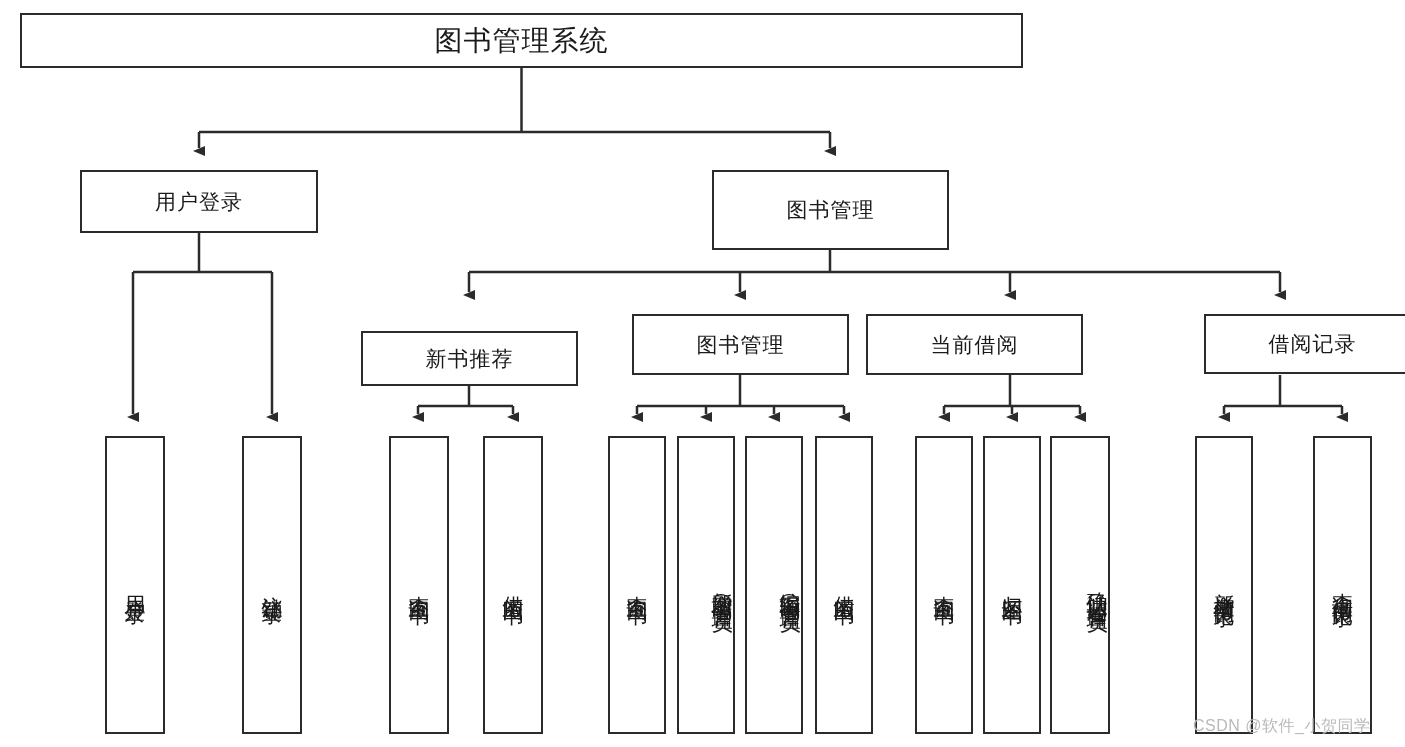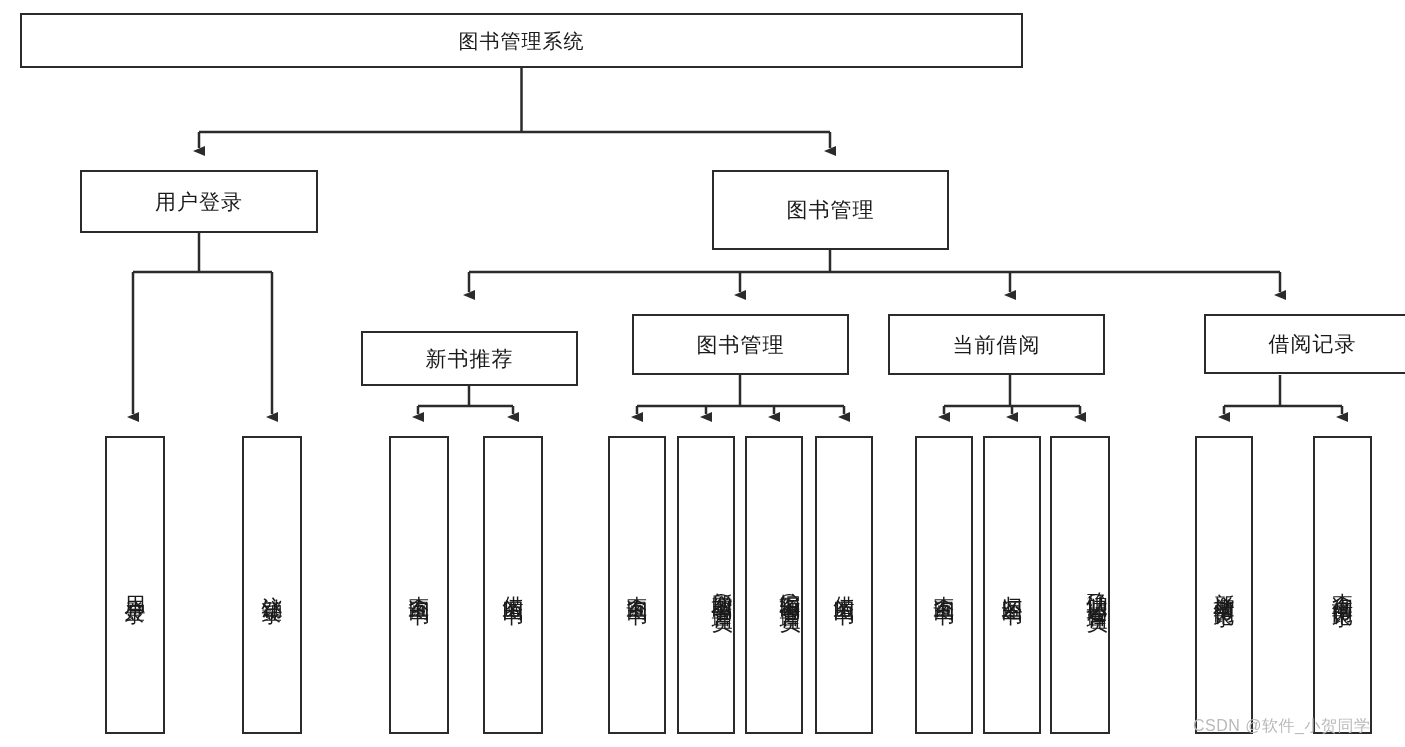--- a/index.html
+++ b/index.html
@@ -36,21 +36,21 @@
     justify-content: center;
     color: #1a1a1a;
   }
   .node-h {
     font-size: 21px;
     letter-spacing: 1px;
     line-height: 1.2;
     white-space: nowrap;
   }
   .node-root {
-    font-size: 20px;
+    font-size: 28px;
   }
   .node-v {
     writing-mode: vertical-rl;
     text-orientation: upright;
     font-size: 21px;
     letter-spacing: 3px;
     line-height: 1.05;
     align-items: flex-start;
     justify-content: center;
     padding-top: 6px;
@@ -125,21 +125,21 @@
     </g>
   </svg>
 
   <div class="node node-h node-root" style="left: 20px; top: 13px; width: 1003px; height: 55px;">图书管理系统</div>
 
   <div class="node node-h" style="left: 80px; top: 170px; width: 238px; height: 63px;">用户登录</div>
   <div class="node node-h" style="left: 712px; top: 170px; width: 237px; height: 80px;">图书管理</div>
 
   <div class="node node-h" style="left: 361px; top: 331px; width: 217px; height: 55px;">新书推荐</div>
   <div class="node node-h" style="left: 632px; top: 314px; width: 217px; height: 61px;">图书管理</div>
-  <div class="node node-h" style="left: 888px; top: 314px; width: 217px; height: 61px;">当前借阅</div>
+  <div class="node node-h" style="left: 866px; top: 314px; width: 217px; height: 61px;">当前借阅</div>
   <div class="node node-h" style="left: 1204px; top: 314px; width: 217px; height: 60px;">借阅记录</div>
 
   <div class="node node-v center-v" style="left: 105px; top: 436px; width: 60px; height: 298px;">用户登录</div>
   <div class="node node-v center-v" style="left: 242px; top: 436px; width: 60px; height: 298px;">注销登录</div>
   <div class="node node-v center-v" style="left: 389px; top: 436px; width: 60px; height: 298px;">查询图书</div>
   <div class="node node-v center-v" style="left: 483px; top: 436px; width: 60px; height: 298px;">借阅图书</div>
   <div class="node node-v center-v" style="left: 608px; top: 436px; width: 58px; height: 298px;">查询图书</div>
   <div class="node node-v" style="left: 677px; top: 436px; width: 58px; height: 298px;">新增图书（管理员）</div>
   <div class="node node-v" style="left: 745px; top: 436px; width: 58px; height: 298px;">编辑图书（管理员）</div>
   <div class="node node-v center-v" style="left: 815px; top: 436px; width: 58px; height: 298px;">借阅图书</div>

